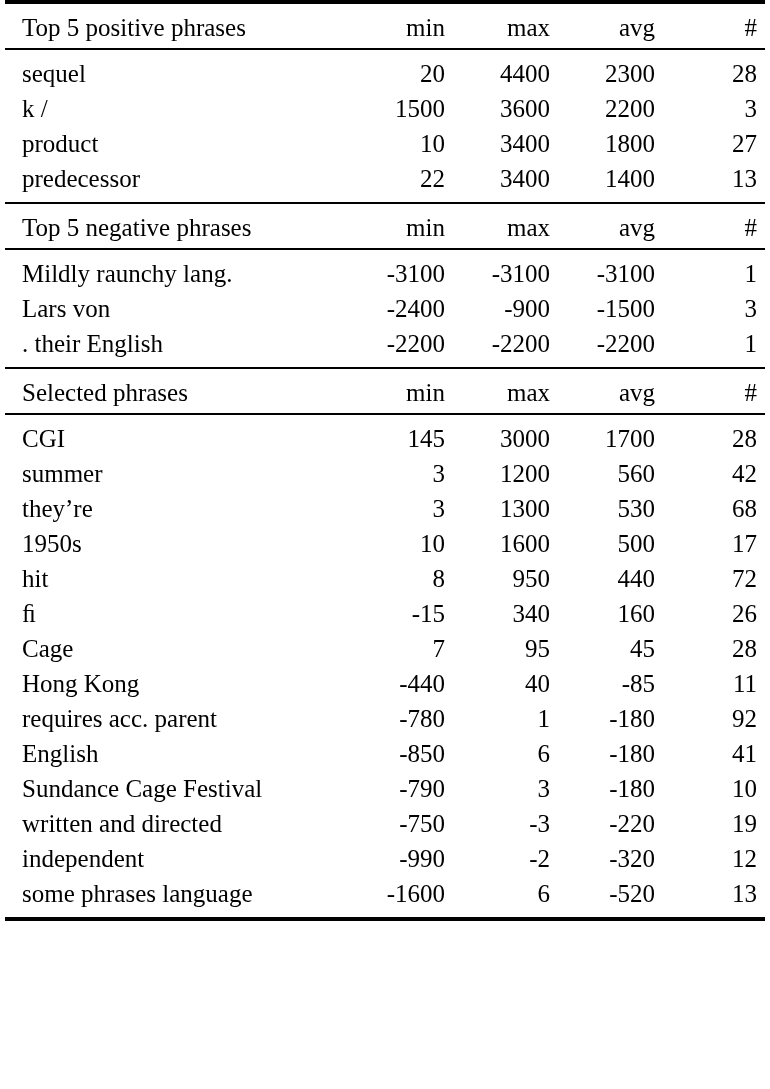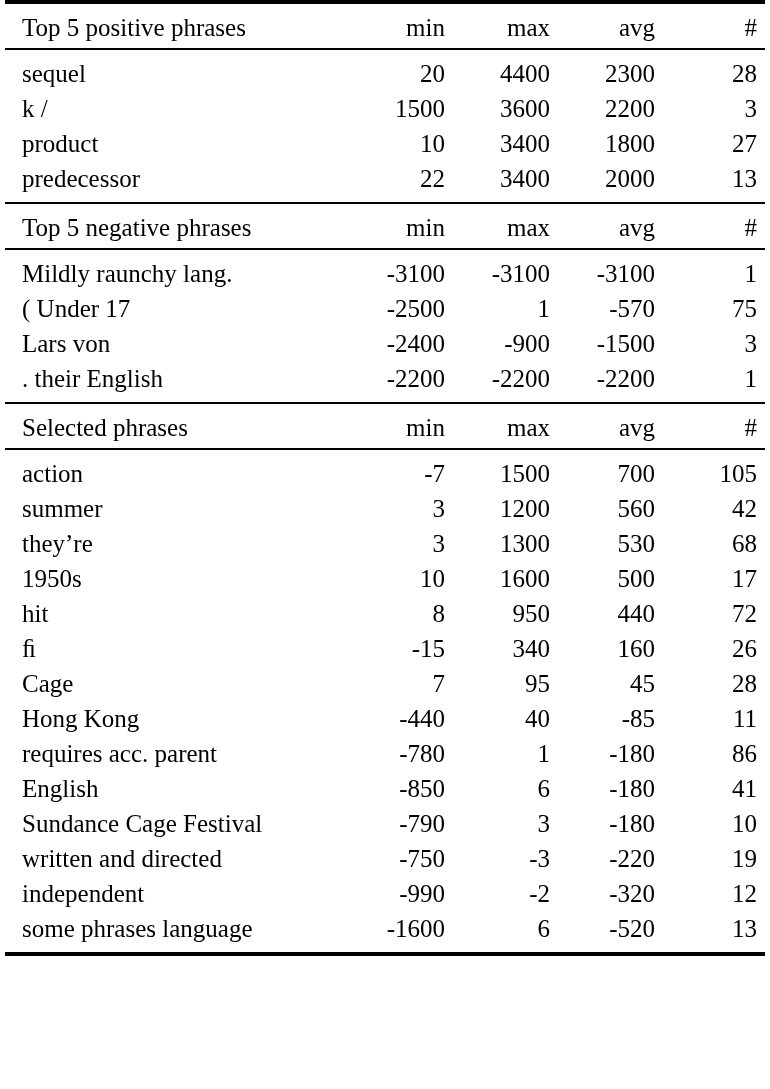--- a/index.html
+++ b/index.html
@@ -141,21 +141,21 @@
           <td class="cell-phrase">product</td>
           <td class="cell-num">10</td>
           <td class="cell-num">3400</td>
           <td class="cell-num">1800</td>
           <td class="cell-num last">27</td>
         </tr>
         <tr class="data-row">
           <td class="cell-phrase">predecessor</td>
           <td class="cell-num">22</td>
           <td class="cell-num">3400</td>
-          <td class="cell-num">2000</td>
+          <td class="cell-num">1400</td>
           <td class="cell-num last">13</td>
         </tr>
         <tr class="gap-sm">
           <td colspan="5"></td>
         </tr>
         <tr class="rule-mid">
           <td colspan="5"></td>
         </tr>
         <tr class="head-row">
           <td class="cell-phrase">Top 5 negative phrases</td>
@@ -171,27 +171,20 @@
           <td colspan="5"></td>
         </tr>
         <tr class="data-row">
           <td class="cell-phrase">Mildly raunchy lang.</td>
           <td class="cell-num">-3100</td>
           <td class="cell-num">-3100</td>
           <td class="cell-num">-3100</td>
           <td class="cell-num last">1</td>
         </tr>
         <tr class="data-row">
-          <td class="cell-phrase">( Under 17</td>
-          <td class="cell-num">-2500</td>
-          <td class="cell-num">1</td>
-          <td class="cell-num">-570</td>
-          <td class="cell-num last">75</td>
-        </tr>
-        <tr class="data-row">
           <td class="cell-phrase">Lars von</td>
           <td class="cell-num">-2400</td>
           <td class="cell-num">-900</td>
           <td class="cell-num">-1500</td>
           <td class="cell-num last">3</td>
         </tr>
         <tr class="data-row">
           <td class="cell-phrase">. their English</td>
           <td class="cell-num">-2200</td>
           <td class="cell-num">-2200</td>
@@ -211,25 +204,25 @@
           <td class="cell-num">avg</td>
           <td class="cell-num last">#</td>
         </tr>
         <tr class="rule-mid">
           <td colspan="5"></td>
         </tr>
         <tr class="gap-sm">
           <td colspan="5"></td>
         </tr>
         <tr class="data-row">
-          <td class="cell-phrase">action</td>
-          <td class="cell-num">-7</td>
-          <td class="cell-num">1500</td>
-          <td class="cell-num">700</td>
-          <td class="cell-num last">105</td>
+          <td class="cell-phrase">CGI</td>
+          <td class="cell-num">145</td>
+          <td class="cell-num">3000</td>
+          <td class="cell-num">1700</td>
+          <td class="cell-num last">28</td>
         </tr>
         <tr class="data-row">
           <td class="cell-phrase">summer</td>
           <td class="cell-num">3</td>
           <td class="cell-num">1200</td>
           <td class="cell-num">560</td>
           <td class="cell-num last">42</td>
         </tr>
         <tr class="data-row">
           <td class="cell-phrase">they’re</td>
@@ -271,21 +264,21 @@
           <td class="cell-num">-440</td>
           <td class="cell-num">40</td>
           <td class="cell-num">-85</td>
           <td class="cell-num last">11</td>
         </tr>
         <tr class="data-row">
           <td class="cell-phrase">requires acc. parent</td>
           <td class="cell-num">-780</td>
           <td class="cell-num">1</td>
           <td class="cell-num">-180</td>
-          <td class="cell-num last">86</td>
+          <td class="cell-num last">92</td>
         </tr>
         <tr class="data-row">
           <td class="cell-phrase">English</td>
           <td class="cell-num">-850</td>
           <td class="cell-num">6</td>
           <td class="cell-num">-180</td>
           <td class="cell-num last">41</td>
         </tr>
         <tr class="data-row">
           <td class="cell-phrase">Sundance Cage Festival</td>

